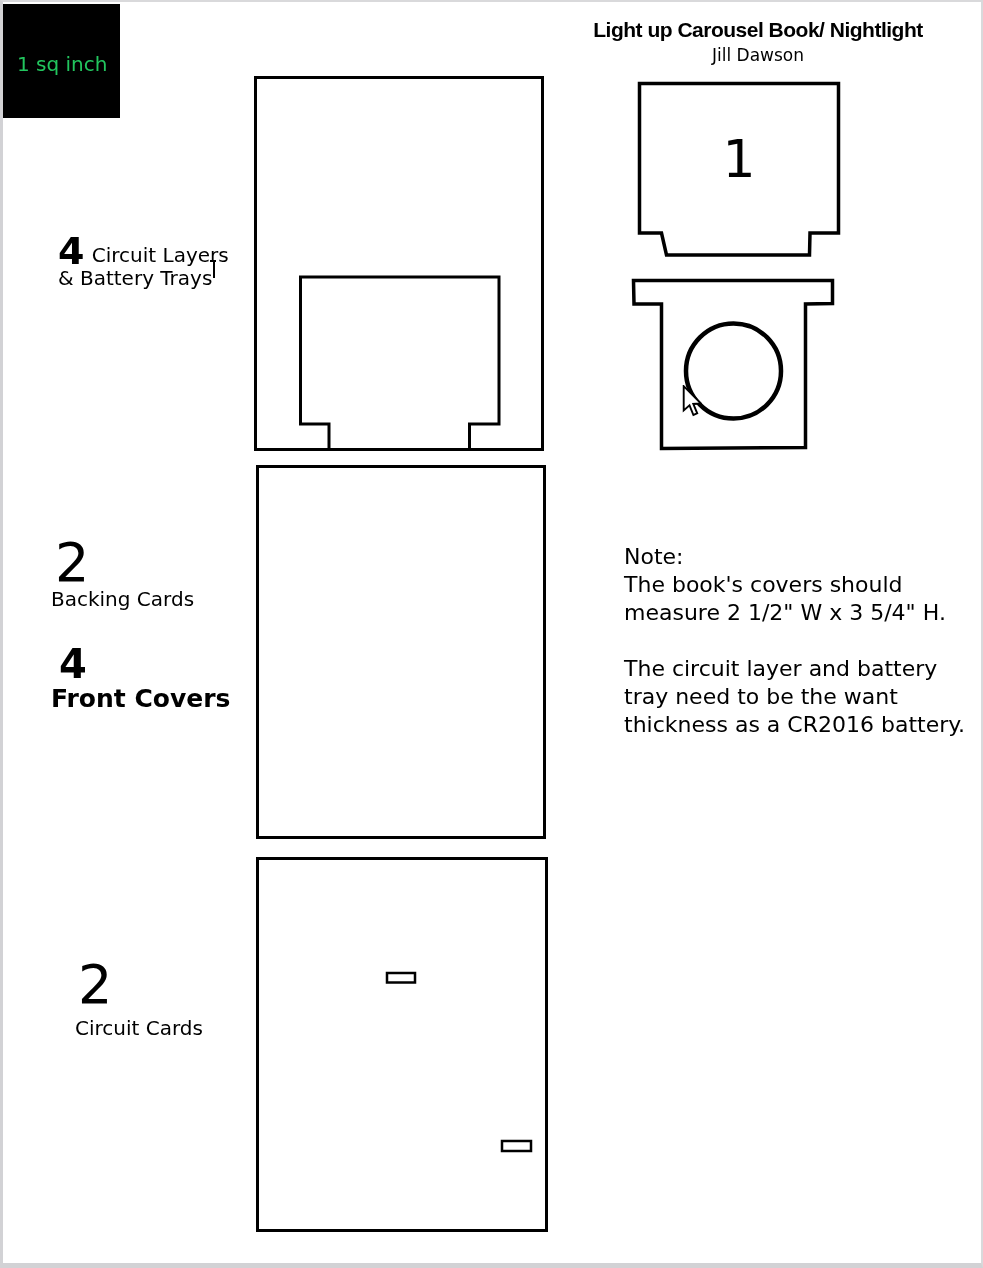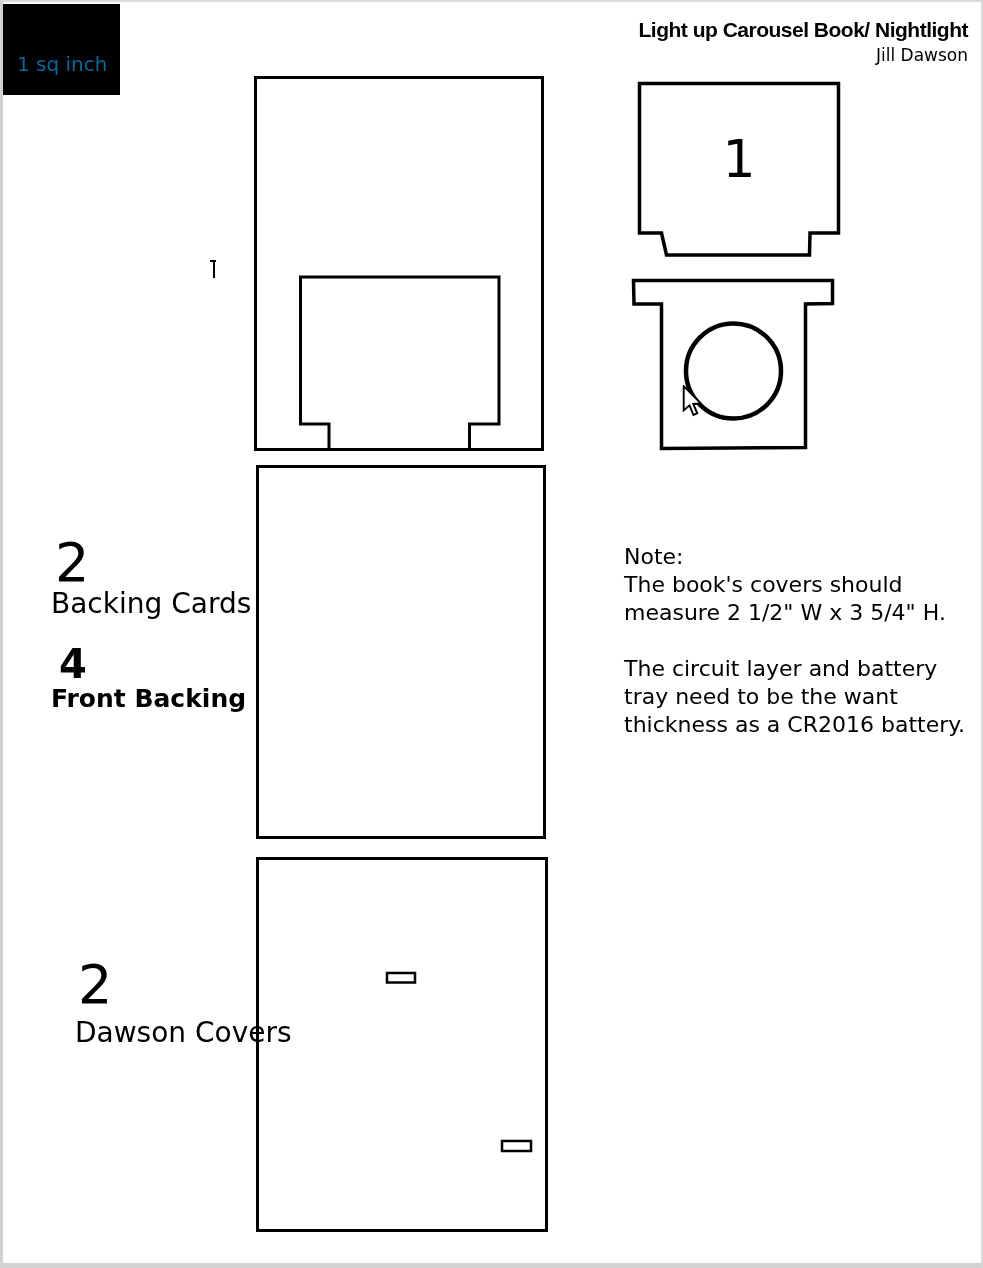--- a/index.html
+++ b/index.html
@@ -12,36 +12,36 @@
     border-top:2px solid #d9d9db;
     border-right:2px solid #d9d9db;
     border-bottom:5px solid #d2d2d5;
     font-family:"DejaVu Sans",sans-serif;
     color:#000;
     overflow:hidden;
   }
   .abs{position:absolute;}
   
   .scale-box{
-    left:0;top:2px;width:117px;height:91px;
-    background:#000;color:#0369a1;
+    left:0;top:2px;width:117px;height:114px;
+    background:#000;color:#22c55e;
     font-size:20px;
   }
   .scale-box .lbl{position:absolute;left:14px;top:48px;}
   
-  .header{left:545px;top:16px;width:420px;text-align:right;}
+  .header{left:545px;top:16px;width:420px;text-align:center;}
   .title{
     font-family:"Liberation Sans",sans-serif;
     font-weight:bold;font-size:21px;letter-spacing:-0.5px;
   }
   .author{font-size:17px;margin-top:3px;}
   
   .count-lg{font-size:54px;line-height:1;}
   .count-md-bold{font-size:40px;font-weight:bold;line-height:1;}
-  .plain-lbl{font-size:28px;}
+  .plain-lbl{font-size:20px;}
   .bold-lbl{font-size:25px;font-weight:bold;}
   .cl-label{left:55px;top:238px;width:220px;font-size:20px;line-height:23px;}
   .cl-label .big{font-size:38px;font-weight:bold;vertical-align:-2px;letter-spacing:1px;}
   
   .note{left:621px;top:541px;width:385px;font-size:22px;line-height:28px;}
   .note .np{white-space:pre-line;margin:0 0 28px 0;}
   .note .nh{margin:0;}
   
   .piece-num{left:633px;top:127px;width:206px;text-align:center;font-size:52px;}
   svg{display:block;}
@@ -58,20 +58,25 @@
   <div class="abs header">
     <div class="title">Light up Carousel Book/ Nightlight</div>
     <div class="author">Jill Dawson</div>
   </div>
 
   <svg class="abs" style="left:249px;top:72px;" width="294" height="380" viewBox="0 0 294 380">
     <rect x="3.5" y="3.5" width="287" height="372" fill="none" stroke="#000" stroke-width="3"></rect>
     <path d="M 77,375.5 L 77,350 L 48.5,350 L 48.5,203 L 247,203 L 247,350 L 217.5,350 L 217.5,375.5" fill="none" stroke="#000" stroke-width="3"></path>
   </svg>
 
+  <div class="abs cl-label">
+    <span class="big">4</span>
+    <span>Circuit Layers</span><br>
+    <span>&amp; Battery Trays</span>
+  </div>
 
   <svg class="abs" style="left:207px;top:257px;" width="10" height="22" viewBox="0 0 10 22">
     <path d="M0,2 L6,2 M4,2 L4,19" stroke="#000" stroke-width="2" fill="none"></path>
   </svg>
 
   <svg class="abs" style="left:633px;top:78px;" width="206" height="180" viewBox="0 0 206 180">
     <path d="M 3.5,3.5 L 202.5,3.5 L 202.5,153 L 174,153 L 173.5,175 L 30.5,175 L 25.5,153 L 3.5,153 Z" fill="none" stroke="#000" stroke-width="3.5"></path>
   </svg>
   <div class="abs piece-num">1</div>
 
@@ -84,33 +89,33 @@
     <path d="M 1,1 L 1,21.5 L 5.9,17.2 L 9.2,25.3 L 12.4,23.9 L 9.1,16 L 15.6,15.6 Z" fill="#fff" stroke="#000" stroke-width="1.6"></path>
   </svg>
 
   <svg class="abs" style="left:251px;top:461px;" width="294" height="378" viewBox="0 0 294 378">
     <rect x="3.5" y="3.5" width="287" height="371" fill="none" stroke="#000" stroke-width="3"></rect>
   </svg>
 
   <div class="abs count-lg" style="left:52px;top:534px;">2</div>
   <div class="abs plain-lbl" style="left:48px;top:585px;">Backing Cards</div>
   <div class="abs count-md-bold" style="left:56px;top:642px;">4</div>
-  <div class="abs bold-lbl" style="left:48px;top:682px;">Front Backing</div>
+  <div class="abs bold-lbl" style="left:48px;top:682px;">Front Covers</div>
 
   <div class="abs note">
     <p class="nh">Note:</p>
     <p class="np">The book's covers should
 measure 2 1/2" W x 3 5/4" H.</p>
     <p class="np">The circuit layer and battery
 tray need to be the want
 thickness as a CR2016 battery.</p>
   </div>
 
   <svg class="abs" style="left:251px;top:853px;" width="296" height="380" viewBox="0 0 296 380">
     <rect x="3.5" y="3.5" width="289" height="372" fill="none" stroke="#000" stroke-width="3"></rect>
     <rect x="133" y="118" width="28" height="9.5" fill="none" stroke="#000" stroke-width="2.5"></rect>
     <rect x="248" y="286" width="29" height="10" fill="none" stroke="#000" stroke-width="2.5"></rect>
   </svg>
 
   <div class="abs count-lg" style="left:75px;top:956px;">2</div>
-  <div class="abs plain-lbl" style="left:72px;top:1014px;">Dawson Covers</div>
+  <div class="abs plain-lbl" style="left:72px;top:1014px;">Circuit Cards</div>
 
 </div>
 
 </body></html>

